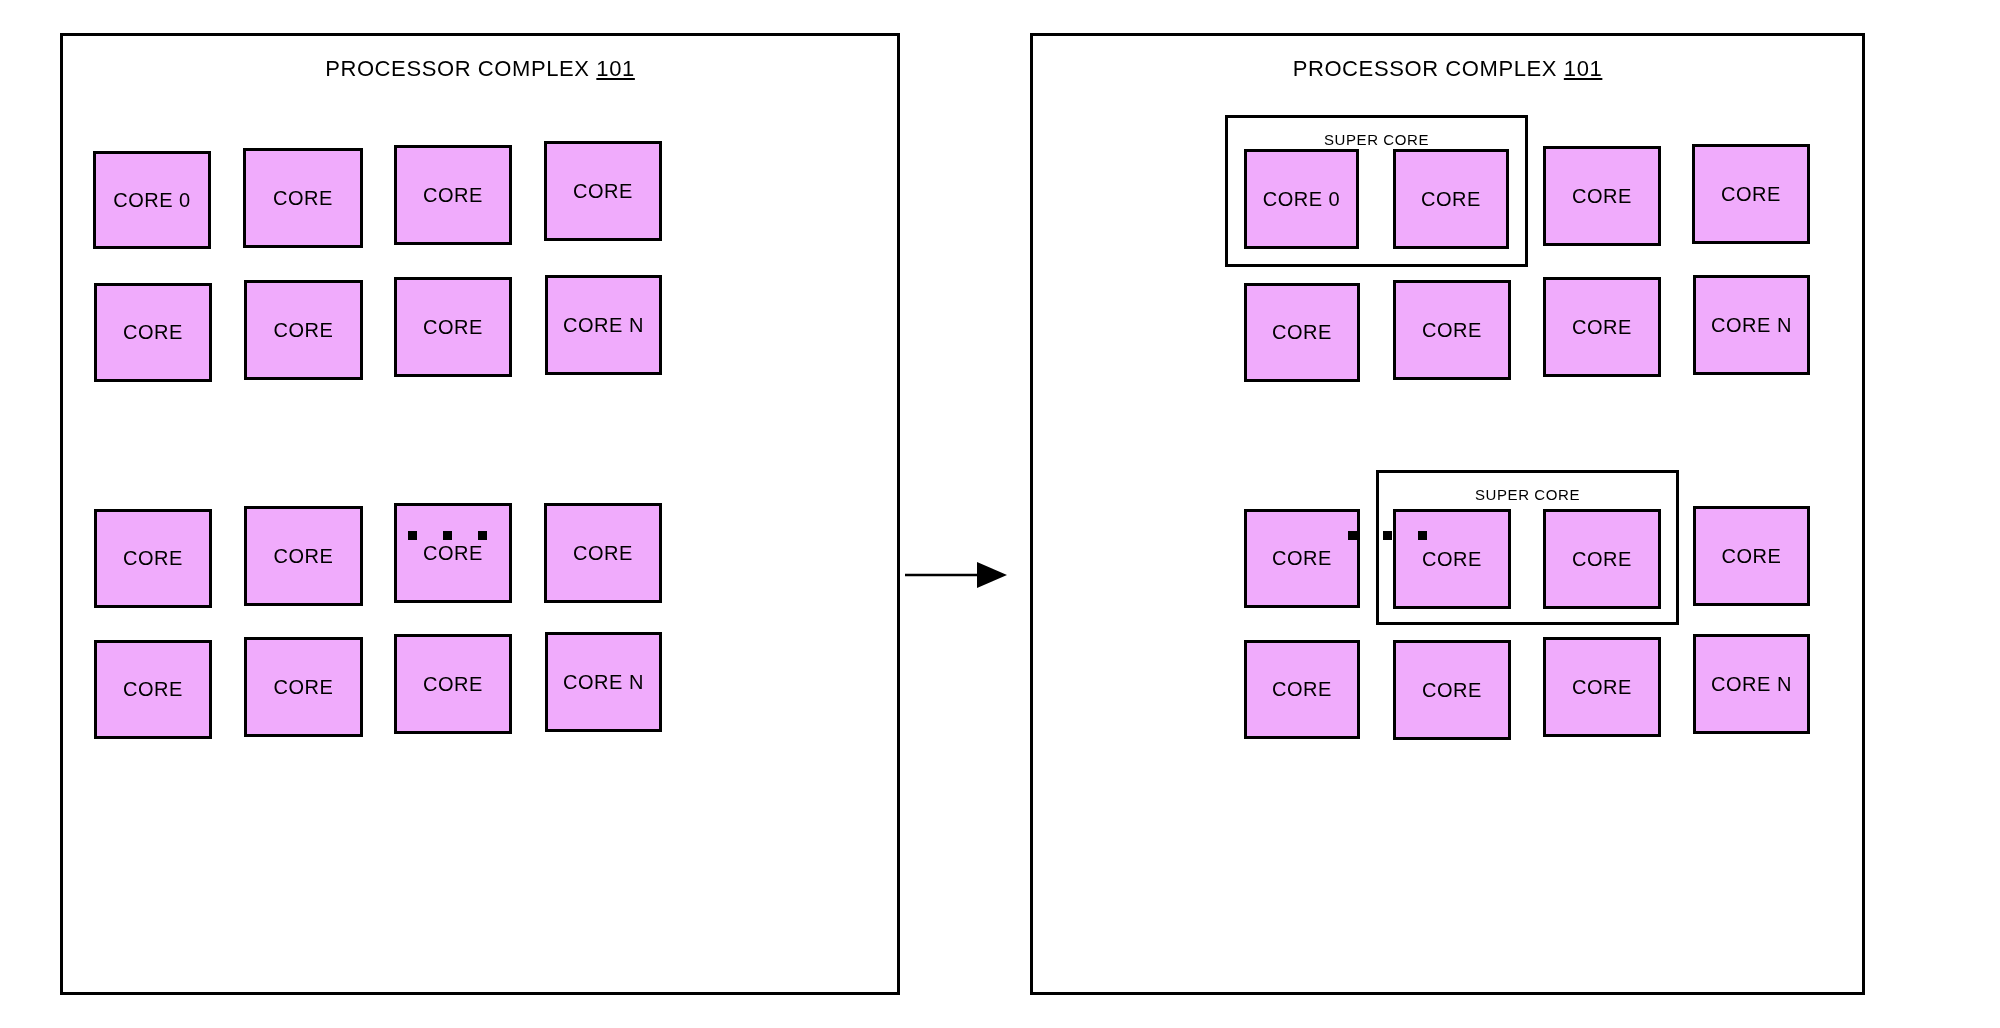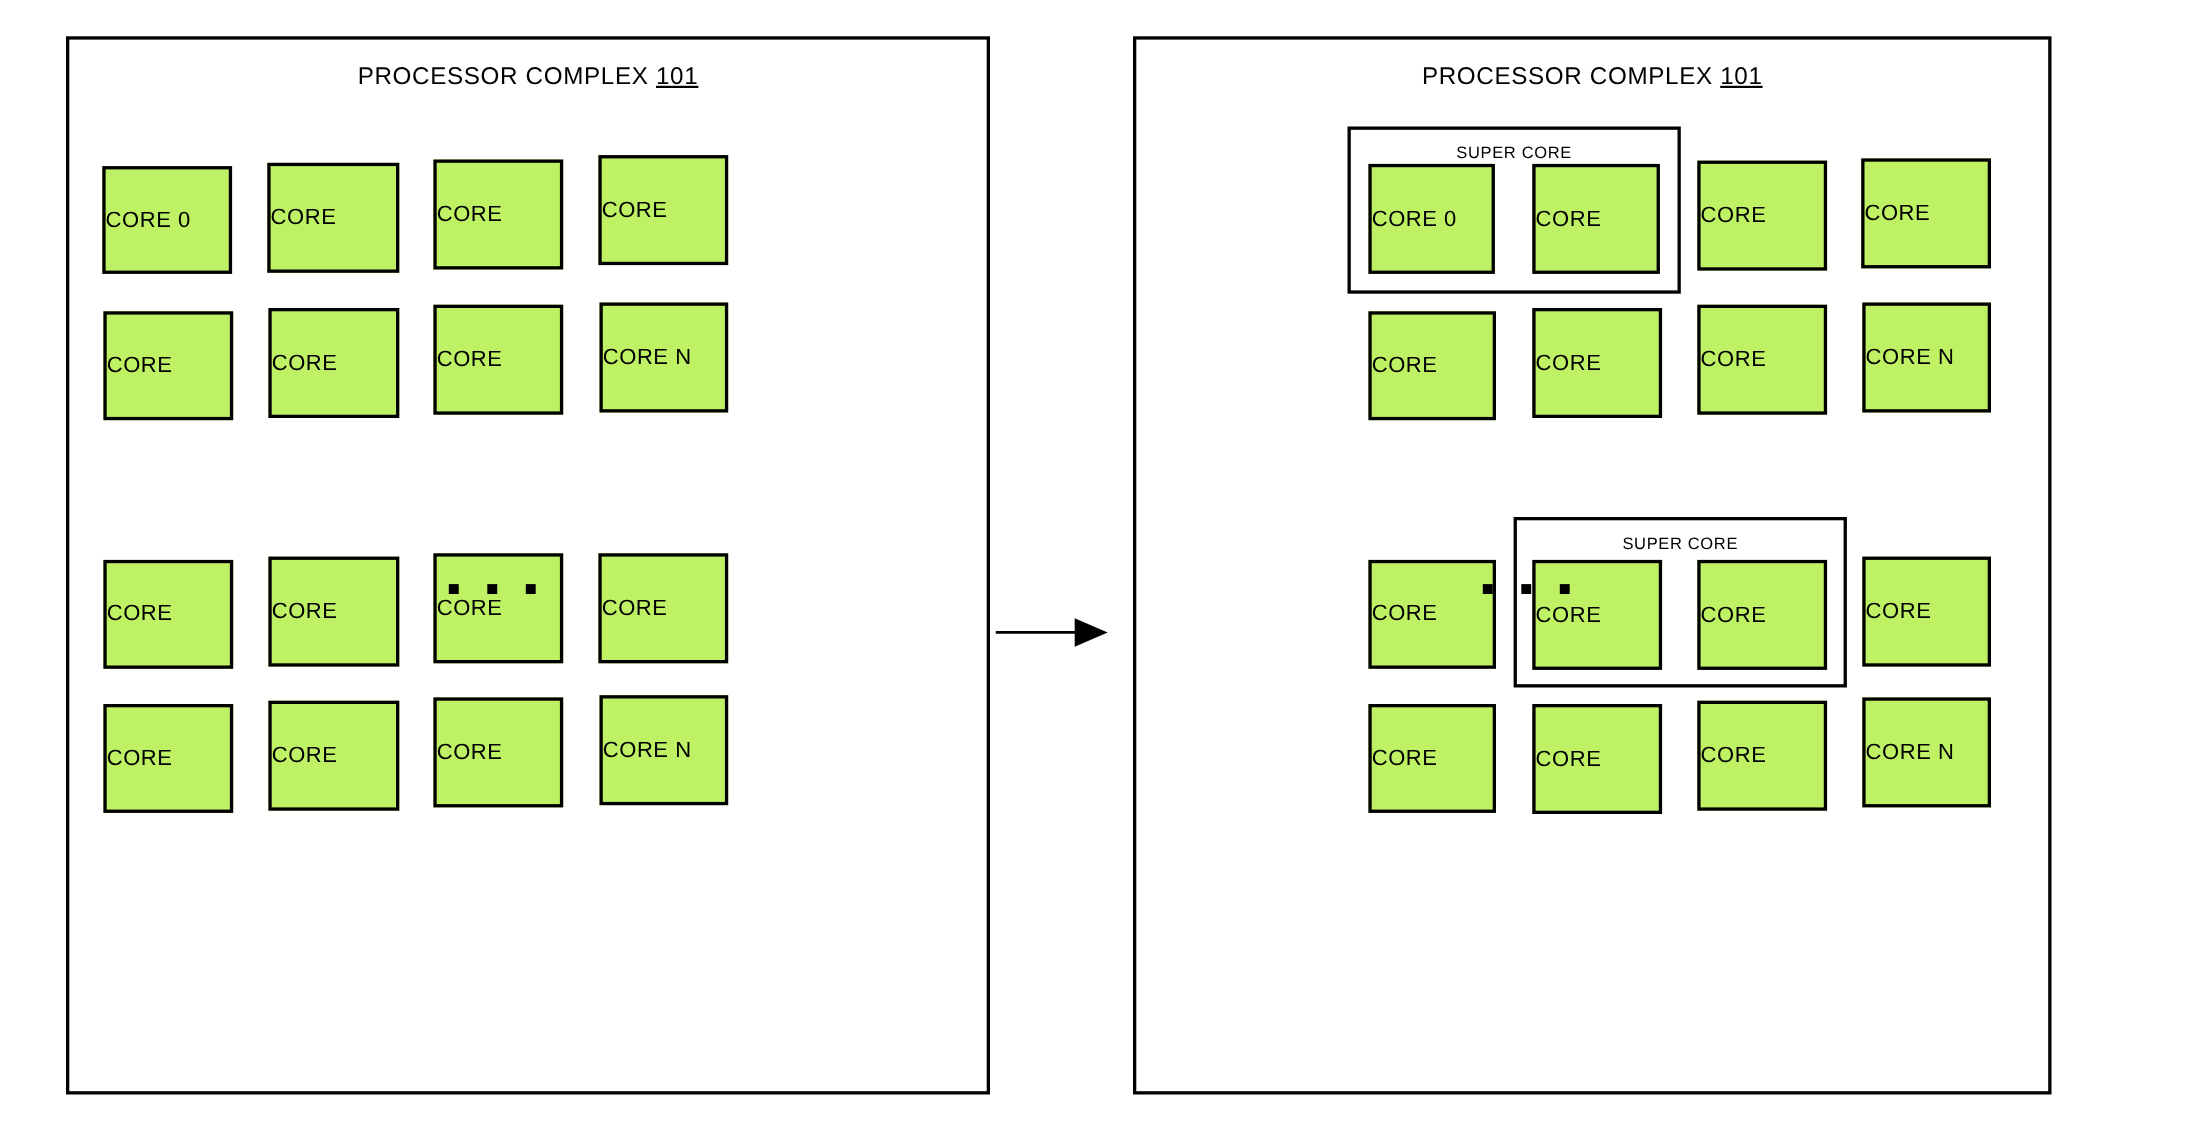--- a/index.html
+++ b/index.html
@@ -35,25 +35,25 @@
     white-space: nowrap;
   }
   .complex-title .ref-num {
     text-decoration: underline;
   }
 
   
   .core-box {
     position: absolute;
     border: 3px solid #000000;
-    background: #bef264;
+    background: #f0abfc;
     box-sizing: border-box;
     display: flex;
     align-items: center;
-    justify-content: flex-start;
+    justify-content: center;
   }
   .core-label {
     font-size: 20px;
     color: #000000;
     letter-spacing: 0.5px;
     white-space: nowrap;
   }
 
   
   .super-core-box {

